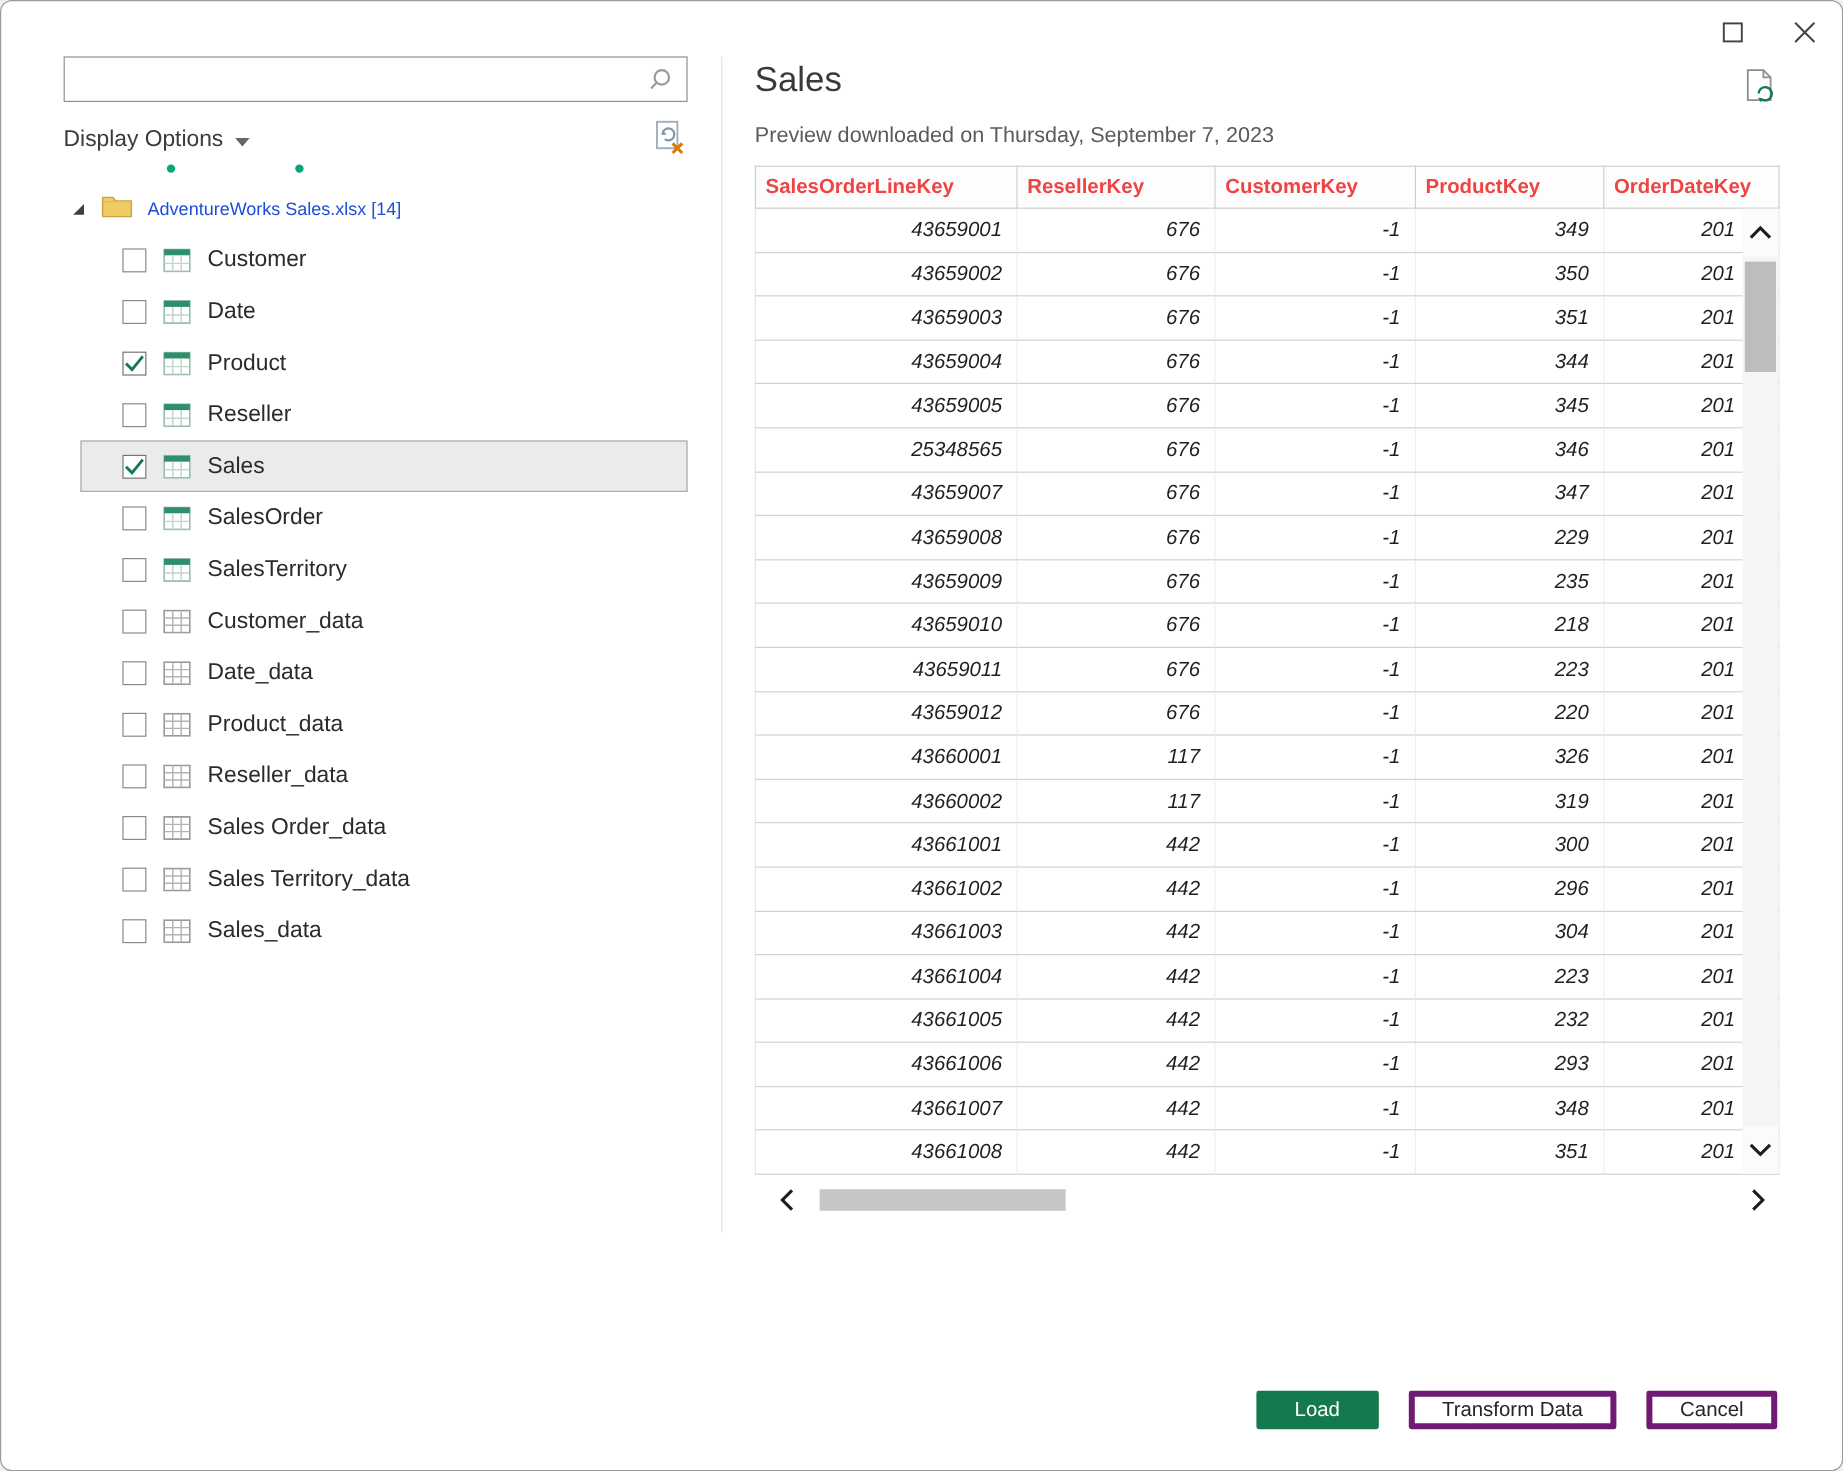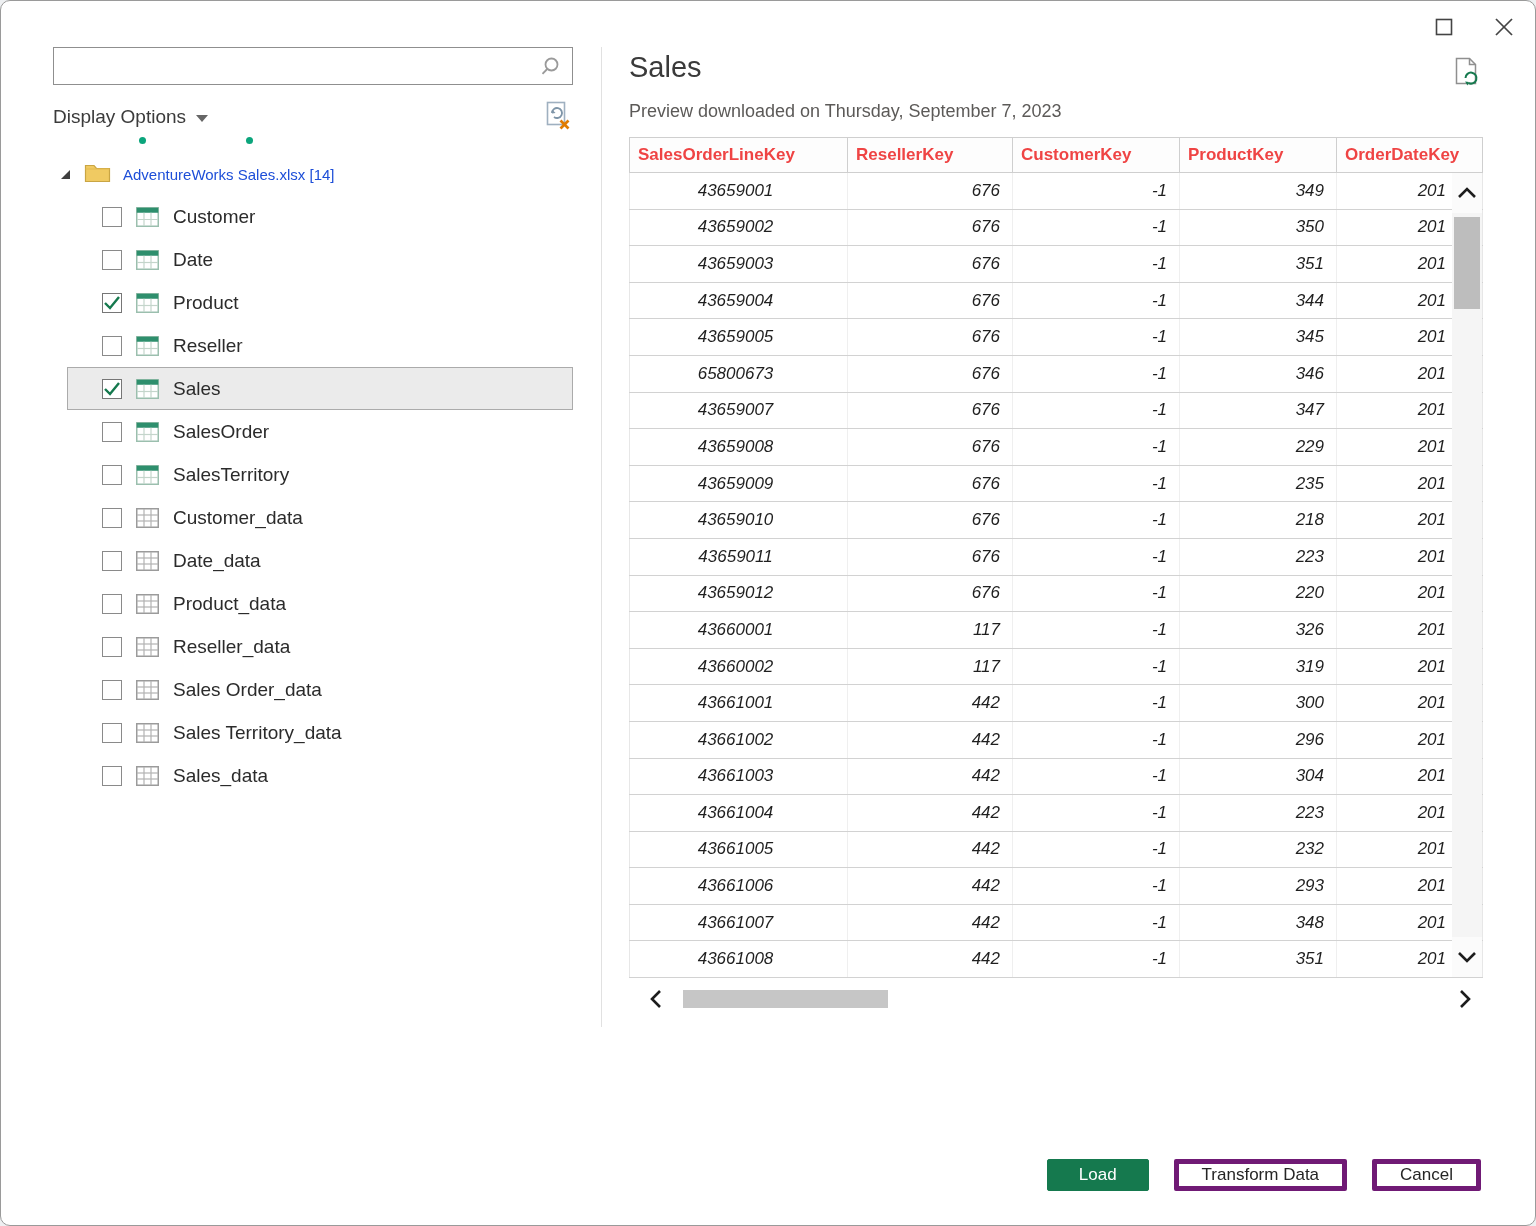--- a/index.html
+++ b/index.html
@@ -59,21 +59,21 @@
   table.preview th {
     height:35px; font-size:17px; font-weight:bold; color:#ef4444; text-align:left;
     padding:0 8px; border:1px solid #cfcfcf; background:#fdfdfd; white-space:nowrap; overflow:hidden;
   }
   table.preview td {
     height:36.6px; font-size:17px; font-style:italic; color:#1f1f1f; text-align:right;
     padding:0 12px 0 6px; border-bottom:1px solid #d2d2d2; border-left:1px solid #efefef;
     white-space:nowrap; overflow:hidden;
   }
   table.preview td:last-child { padding-right:36px; }
-  table.preview td:first-child { border-left:1px solid #e7e7e7;text-align:center; }
+  table.preview td:first-child { border-left:1px solid #e7e7e7; }
   table.preview tr td:last-child { border-right:1px solid #e7e7e7; }
 
   .vscroll { position:absolute; top:36px; right:0; width:30px; height:804px; background:#f5f5f5; }
   .vscroll .arrow { position:absolute; left:0; width:30px; height:40px; display:flex; align-items:center; justify-content:center; background:#fbfbfb; cursor:pointer; }
   .vscroll .arrow.up { top:0; } .vscroll .arrow.down { bottom:0; }
   .vscroll .thumb { position:absolute; left:2px; right:2px; top:44px; height:92px; background:#bdbdbd; cursor:grab; }
 
   .hscroll { position:relative; margin-top:9px; width:853px; height:24px; display:flex; align-items:center; }
   .hscroll .arrow { width:30px; height:24px; display:flex; align-items:center; justify-content:center; cursor:pointer; }
   .hscroll .arrow.left { margin-left:12px; } .hscroll .arrow.right { margin-left:auto; margin-right:2px; }
@@ -407,21 +407,21 @@
                 <td>201</td>
               </tr>
               <tr>
                 <td>43659005</td>
                 <td>676</td>
                 <td>-1</td>
                 <td>345</td>
                 <td>201</td>
               </tr>
               <tr>
-                <td>65800673</td>
+                <td>25348565</td>
                 <td>676</td>
                 <td>-1</td>
                 <td>346</td>
                 <td>201</td>
               </tr>
               <tr>
                 <td>43659007</td>
                 <td>676</td>
                 <td>-1</td>
                 <td>347</td>

